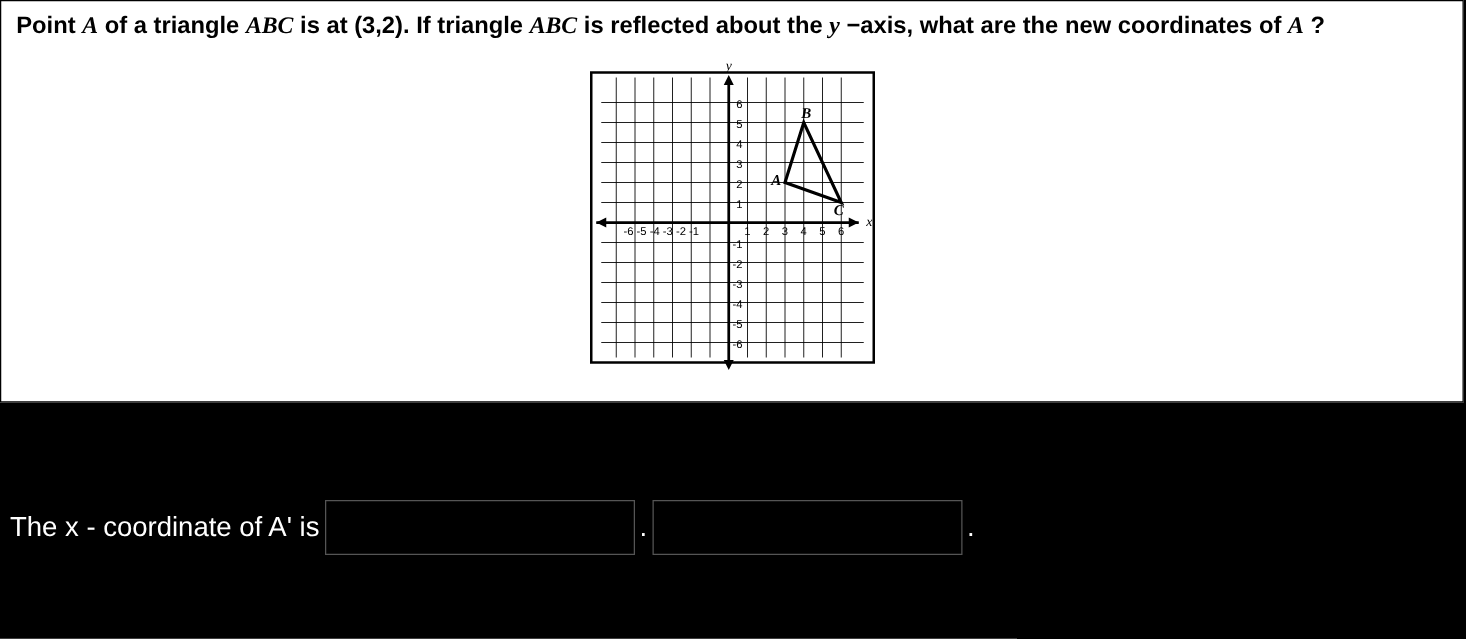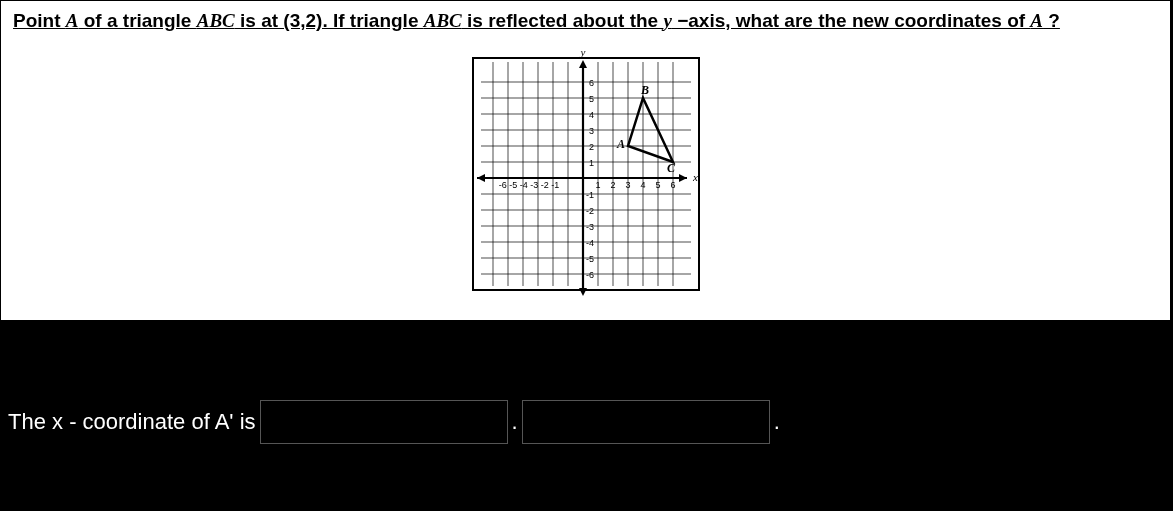--- a/index.html
+++ b/index.html
@@ -12,21 +12,20 @@
       overflow: hidden;
     }
     .question-area {
       position: absolute;
       top: 0;
       left: 0;
       right: 2px;
       background: #fff;
       border: 1px solid #000;
       padding: 8px 12px 16px 12px;
-      text-decoration: underline;
     }
     .question-text {
       font-size: 19px;
       font-weight: bold;
       color: #000;
       line-height: 1.3;
     }
     .italic { font-style: italic; font-family: 'Times New Roman', serif; font-weight: bold; }
     .graph-wrap {
       text-align: center;

